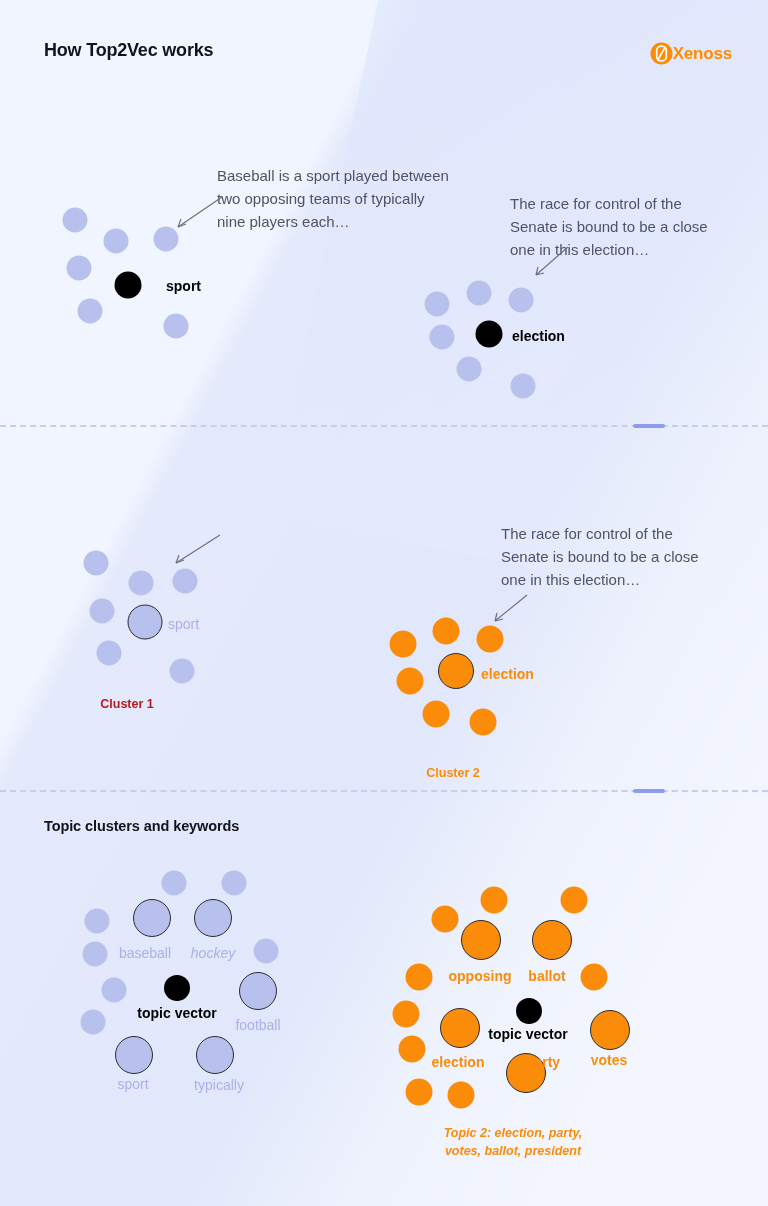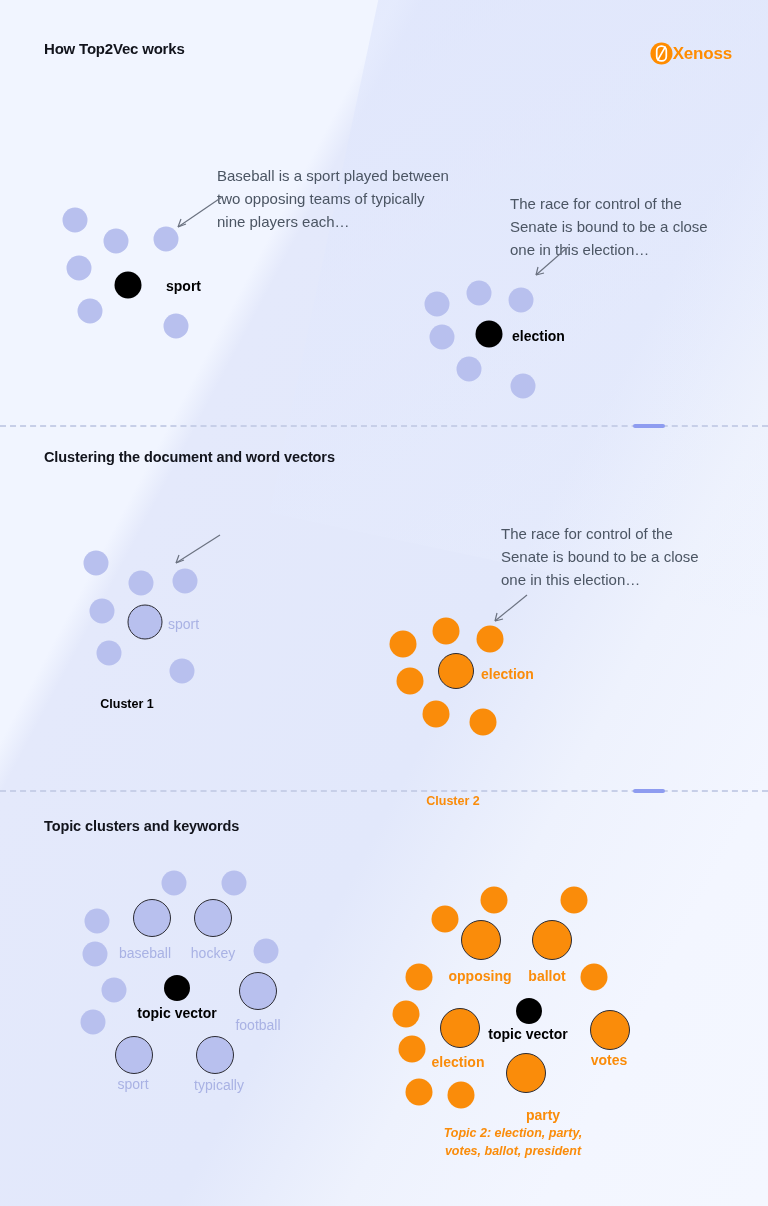--- a/index.html
+++ b/index.html
@@ -38,21 +38,21 @@
     width: 760px; height: 760px;
     background: linear-gradient(135deg, rgba(222,229,252,.85) 0%, rgba(236,241,255,.2) 65%, rgba(255,255,255,0) 100%);
     transform: rotate(12deg);
     pointer-events: none;
   }
 
   
   #page-title {
     position: absolute;
     left: 44px; top: 40px;
-    font-size: 15px;
+    font-size: 18px;
     font-weight: bold;
     letter-spacing: -0.2px;
     color: #12141c;
   }
   #brand-logo {
     position: absolute;
     right: 36px; top: 42px;
     display: flex;
     align-items: center;
   }
@@ -132,21 +132,21 @@
   .dot-label.lav-lbl    { color: #a9b2e4; font-weight: normal; }
   .dot-label.orange-lbl { color: #fa8c0a; font-weight: bold; }
 
   .cluster-caption {
     position: absolute;
     font-size: 12.5px;
     font-weight: bold;
     transform: translate(-50%, 0);
     white-space: nowrap;
   }
-  .cluster-caption.lav-lbl    { color: #000000; }
+  .cluster-caption.lav-lbl    { color: #b91c1c; }
   .cluster-caption.orange-lbl { color: #fa8c0a; }
 
   .topic-caption {
     position: absolute;
     font-size: 12.5px;
     font-weight: bold;
     line-height: 1.45;
     text-align: center;
     transform: translate(-50%, 0);
     white-space: pre-line;
@@ -213,21 +213,20 @@
   <div class="dot lav" style="left:469px; top:369px; width:25px; height:25px;"></div>
   <div class="dot lav" style="left:523px; top:386px; width:25px; height:25px;"></div>
   <div class="dot black" style="left:489px; top:334px; width:27px; height:27px;"></div>
   <div class="dot-label black-lbl" style="left:512px; top:336px; transform:translate(0,-50%);">election</div>
 
   <div class="divider" id="divider-1">
     <div class="dash"></div>
     <div class="accent"></div>
   </div>
 
-  <div class="section-heading" id="heading-2">Clustering the document and word vectors</div>
 
   <div class="callout" style="left:501px; top:523px; width:215px;">The race for control of the
 Senate is bound to be a close
 one in this election…</div>
 
   <svg class="arrow-svg" style="left:168px; top:533px; width:60px; height:48px;">
     <line x1="52" y1="2" x2="8" y2="30" stroke="#6b7280" stroke-width="1.2"></line>
     <path d="M8 30 L16 27 M8 30 L11 22" stroke="#6b7280" stroke-width="1.2" fill="none"></path>
   </svg>
   <svg class="arrow-svg" style="left:487px; top:593px; width:50px; height:42px;">
@@ -246,21 +245,21 @@
   <div class="cluster-caption lav-lbl" style="left:127px; top:697px;">Cluster 1</div>
 
   <div class="dot orange" style="left:403px; top:644px; width:27px; height:27px;"></div>
   <div class="dot orange" style="left:446px; top:631px; width:27px; height:27px;"></div>
   <div class="dot orange" style="left:490px; top:639px; width:27px; height:27px;"></div>
   <div class="dot orange" style="left:410px; top:681px; width:27px; height:27px;"></div>
   <div class="dot orange" style="left:436px; top:714px; width:27px; height:27px;"></div>
   <div class="dot orange" style="left:483px; top:722px; width:27px; height:27px;"></div>
   <div class="dot orange ring" style="left:456px; top:671px; width:34px; height:34px;"></div>
   <div class="dot-label orange-lbl" style="left:481px; top:674px; transform:translate(0,-50%);">election</div>
-  <div class="cluster-caption orange-lbl" style="left:453px; top:794px;text-align:center;">Cluster 2</div>
+  <div class="cluster-caption orange-lbl" style="left:453px; top:766px;text-align:center;">Cluster 2</div>
 
   <div class="divider" id="divider-2">
     <div class="dash"></div>
     <div class="accent"></div>
   </div>
 
   <div class="section-heading" id="heading-3">Topic clusters and keywords</div>
 
   <div class="dot lav" style="left:174px; top:883px; width:25px; height:25px;"></div>
   <div class="dot lav" style="left:234px; top:883px; width:25px; height:25px;"></div>
@@ -271,21 +270,21 @@
   <div class="dot lav" style="left:93px;  top:1022px; width:25px; height:25px;"></div>
 
   <div class="dot lav ring" style="left:152px; top:918px; width:36px; height:36px;"></div>
   <div class="dot lav ring" style="left:213px; top:918px; width:36px; height:36px;"></div>
   <div class="dot lav ring" style="left:258px; top:991px; width:36px; height:36px;"></div>
   <div class="dot lav ring" style="left:134px; top:1055px; width:36px; height:36px;"></div>
   <div class="dot lav ring" style="left:215px; top:1055px; width:36px; height:36px;"></div>
   <div class="dot black" style="left:177px; top:988px; width:26px; height:26px;"></div>
 
   <div class="dot-label lav-lbl" style="left:145px; top:953px;">baseball</div>
-  <div class="dot-label lav-lbl" style="left:213px; top:953px;">hockey</div>
+  <div class="dot-label lav-lbl" style="left:213px; top:953px;font-style:italic;">hockey</div>
   <div class="dot-label lav-lbl" style="left:258px; top:1025px;">football</div>
   <div class="dot-label lav-lbl" style="left:133px; top:1084px;">sport</div>
   <div class="dot-label lav-lbl" style="left:219px; top:1085px;">typically</div>
   <div class="dot-label black-lbl" style="left:177px; top:1013px;">topic vector</div>
 
 
   <div class="dot orange" style="left:494px; top:900px; width:27px; height:27px;"></div>
   <div class="dot orange" style="left:574px; top:900px; width:27px; height:27px;"></div>
   <div class="dot orange" style="left:445px; top:919px; width:27px; height:27px;"></div>
   <div class="dot orange" style="left:419px; top:977px; width:27px; height:27px;"></div>
@@ -299,19 +298,19 @@
   <div class="dot orange ring" style="left:552px; top:940px; width:38px; height:38px;"></div>
   <div class="dot orange ring" style="left:460px; top:1028px; width:38px; height:38px;"></div>
   <div class="dot orange ring" style="left:610px; top:1030px; width:38px; height:38px;"></div>
   <div class="dot orange ring" style="left:526px; top:1073px; width:38px; height:38px;"></div>
   <div class="dot black" style="left:529px; top:1011px; width:26px; height:26px;"></div>
 
   <div class="dot-label orange-lbl" style="left:480px; top:976px;">opposing</div>
   <div class="dot-label orange-lbl" style="left:547px; top:976px;">ballot</div>
   <div class="dot-label orange-lbl" style="left:458px; top:1062px;">election</div>
   <div class="dot-label orange-lbl" style="left:609px; top:1060px;">votes</div>
-  <div class="dot-label orange-lbl" style="left:525px; top:1115px;padding-left:36px;">party</div>
+  <div class="dot-label orange-lbl" style="left:525px; top:1062px;padding-left:36px;">party</div>
   <div class="dot-label black-lbl" style="left:528px; top:1034px;">topic vector</div>
 
   <div class="topic-caption orange-lbl" style="left:513px; top:1124px;font-style:italic;">Topic 2: election, party,
 votes, ballot, president</div>
 
 </div>
 
 </body></html>

